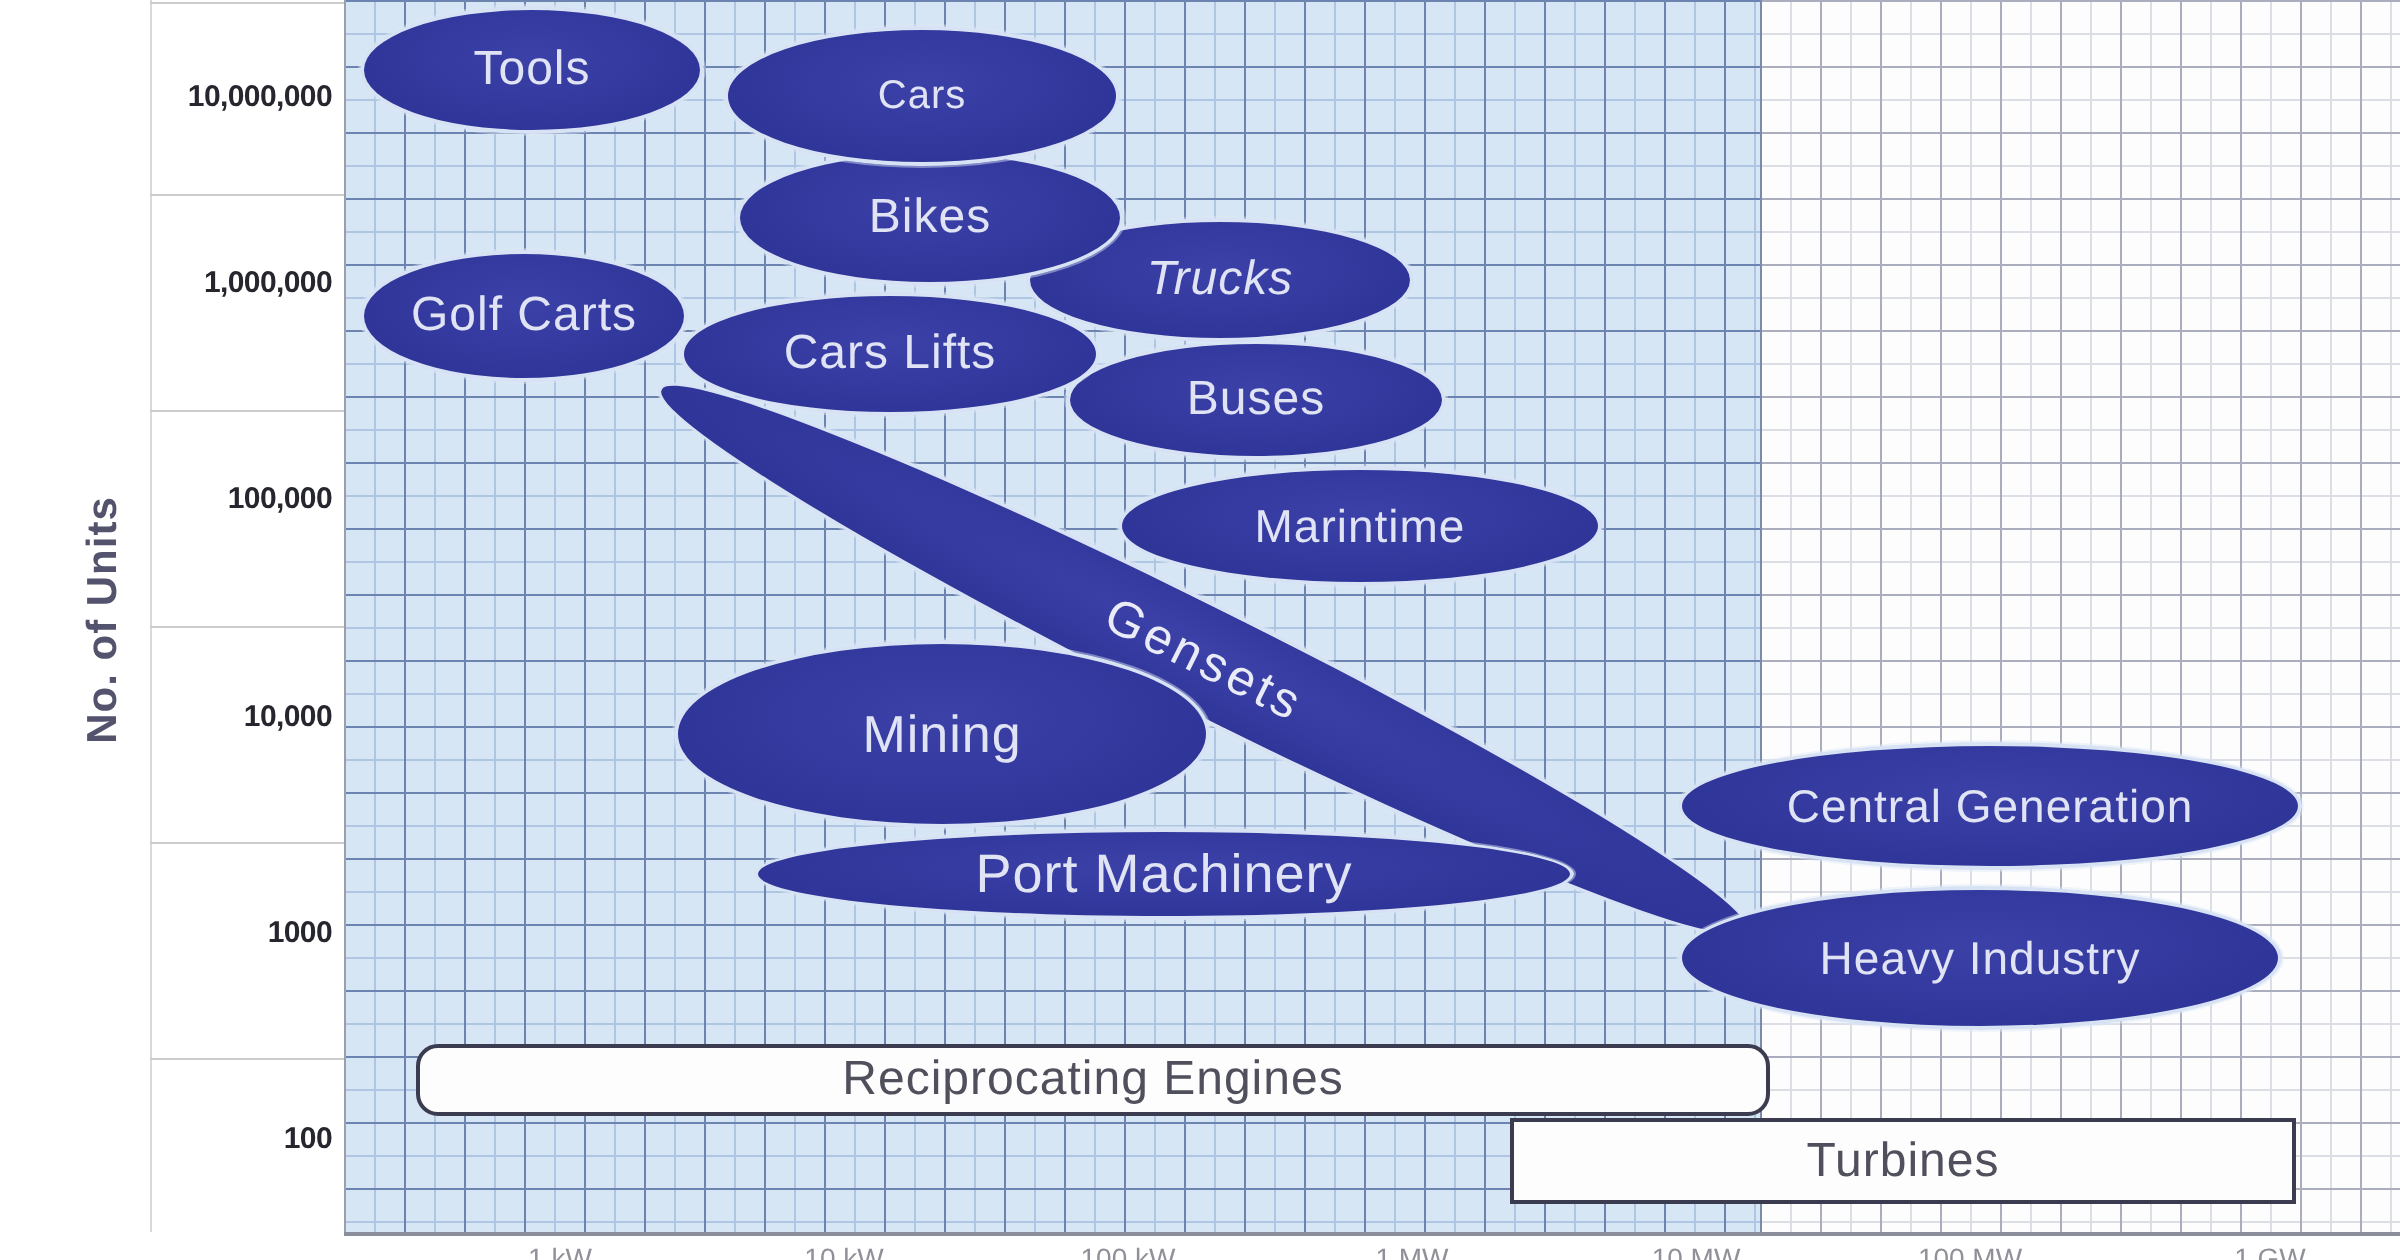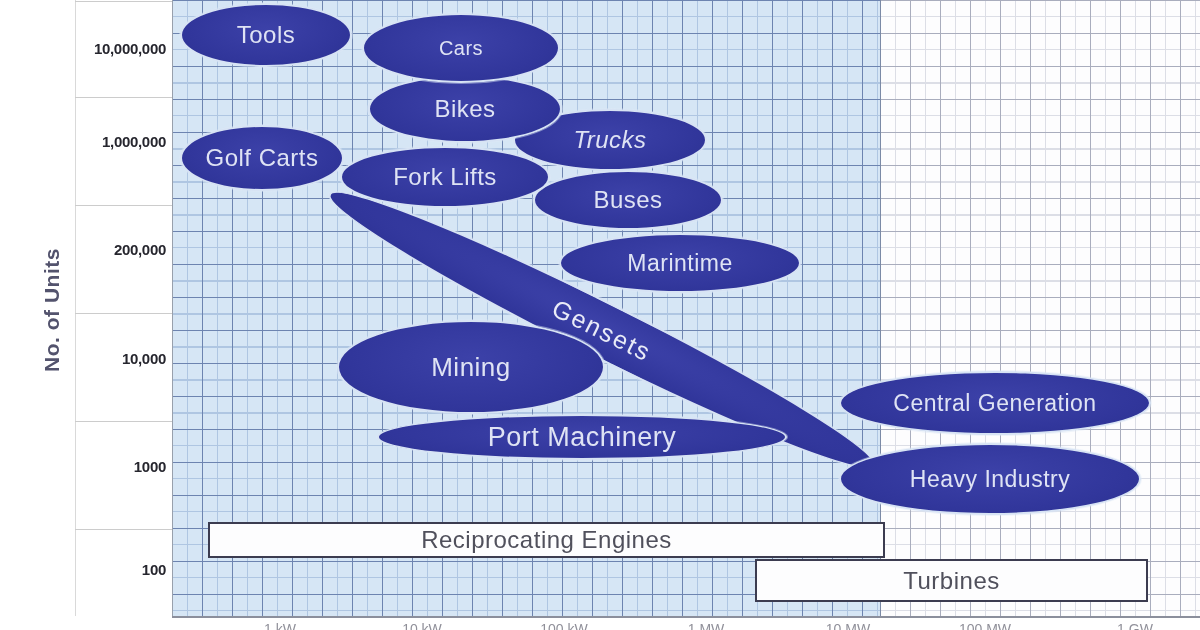--- a/index.html
+++ b/index.html
@@ -68,42 +68,42 @@
   <div class="region-divider"></div>
   <div class="gutter-line"></div>
   <div class="axis-left"></div>
   <div class="axis-bottom"></div>
   <div class="ytitle">No. of Units</div>
 <div class="sepline" style="top: 1px;"></div>
     <div class="ytick" style="top: 3px;">10,000,000</div>
     <div class="sepline" style="top: 97px;"></div>
     <div class="ytick" style="top: 96px;">1,000,000</div>
     <div class="sepline" style="top: 205px;"></div>
-    <div class="ytick" style="top: 204px;">200,000</div>
+    <div class="ytick" style="top: 204px;">100,000</div>
     <div class="sepline" style="top: 313px;"></div>
     <div class="ytick" style="top: 313px;">10,000</div>
     <div class="sepline" style="top: 421px;"></div>
     <div class="ytick" style="top: 421px;">1000</div>
     <div class="sepline" style="top: 529px;"></div>
     <div class="ytick" style="top: 524px;">100</div>
     <div class="xtick" style="left: 280px;">1 kW</div>
     <div class="xtick" style="left: 422px;">10 kW</div>
     <div class="xtick" style="left: 564px;">100 kW</div>
     <div class="xtick" style="left: 706px;">1 MW</div>
     <div class="xtick" style="left: 848px;">10 MW</div>
     <div class="xtick" style="left: 985px;">100 MW</div>
     <div class="xtick" style="left: 1135px;">1 GW</div>
     <div class="ellipse band" style="left: 297px; top: 302px; width: 610px; height: 56px; font-size: 25px; transform: rotate(26.5deg);">Gensets</div>
     <div class="ellipse" style="left: 377px; top: 414px; width: 410px; height: 46px; font-size: 27px;">Port Machinery</div>
     <div class="ellipse" style="left: 337px; top: 320px; width: 268px; height: 94px; font-size: 26px;">Mining</div>
     <div class="ellipse" style="left: 559px; top: 233px; width: 242px; height: 60px; font-size: 23px;">Marintime</div>
     <div class="ellipse" style="left: 533px; top: 170px; width: 190px; height: 60px; font-size: 24px;">Buses</div>
     <div class="ellipse" style="left: 513px; top: 109px; width: 194px; height: 62px; font-size: 24px; font-style: italic;">Trucks</div>
-    <div class="ellipse" style="left: 340px; top: 146px; width: 210px; height: 62px; font-size: 24px;">Fork Lifts</div>
+    <div class="ellipse" style="left: 340px; top: 146px; width: 210px; height: 62px; font-size: 24px;">Cars Lifts</div>
     <div class="ellipse" style="left: 180px; top: 125px; width: 164px; height: 66px; font-size: 24px;">Golf Carts</div>
     <div class="ellipse" style="left: 368px; top: 75px; width: 194px; height: 68px; font-size: 24px; text-align: right;">Bikes</div>
     <div class="ellipse" style="left: 362px; top: 13px; width: 198px; height: 70px; font-size: 20px;">Cars</div>
     <div class="ellipse" style="left: 180px; top: 3px; width: 172px; height: 64px; font-size: 24px;">Tools</div>
     <div class="ellipse" style="left: 839px; top: 443px; width: 302px; height: 72px; font-size: 23px;">Heavy Industry</div>
     <div class="ellipse" style="left: 839px; top: 371px; width: 312px; height: 64px; font-size: 23px;">Central Generation</div>
-    <div class="bar" style="left: 208px; top: 522px; width: 677px; height: 36px;">Reciprocating Engines</div>
+    <div class="bar" style="left: 208px; top: 522px; width: 677px; height: 36px; border-radius: 11px;">Reciprocating Engines</div>
     <div class="bar" style="left: 755px; top: 559px; width: 393px; height: 43px;">Turbines</div>
   </div>
 
 </body></html>

